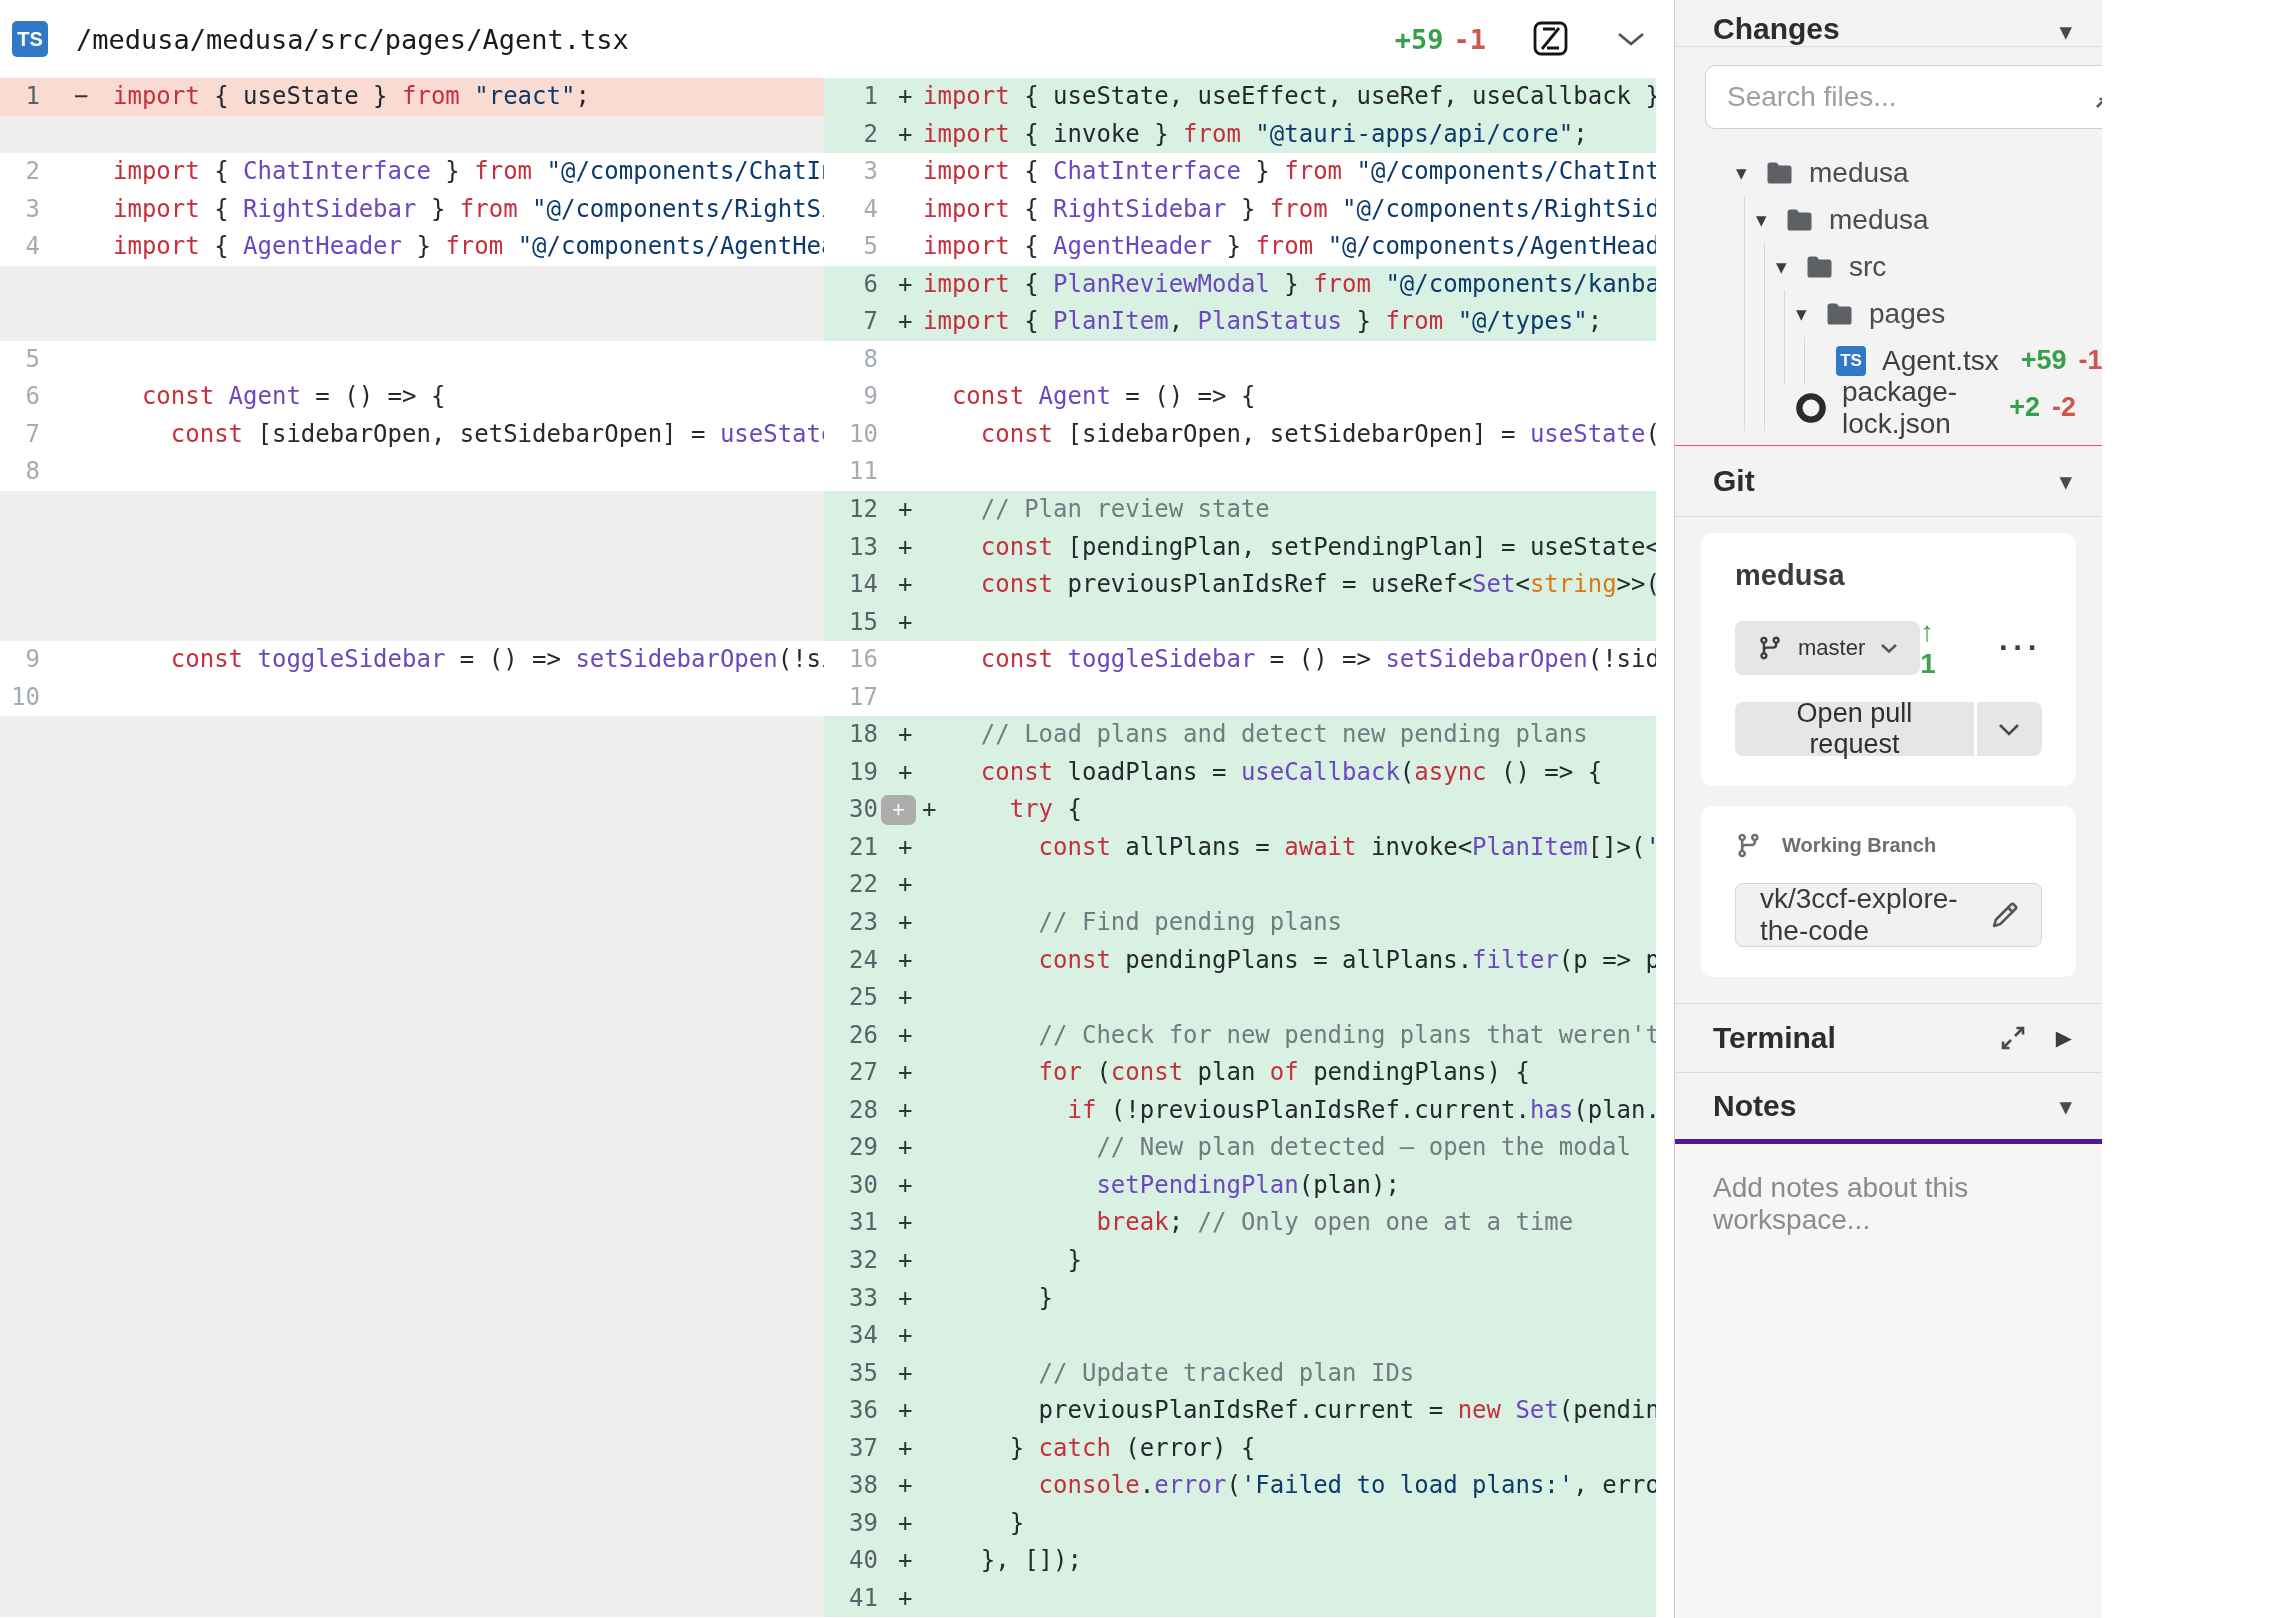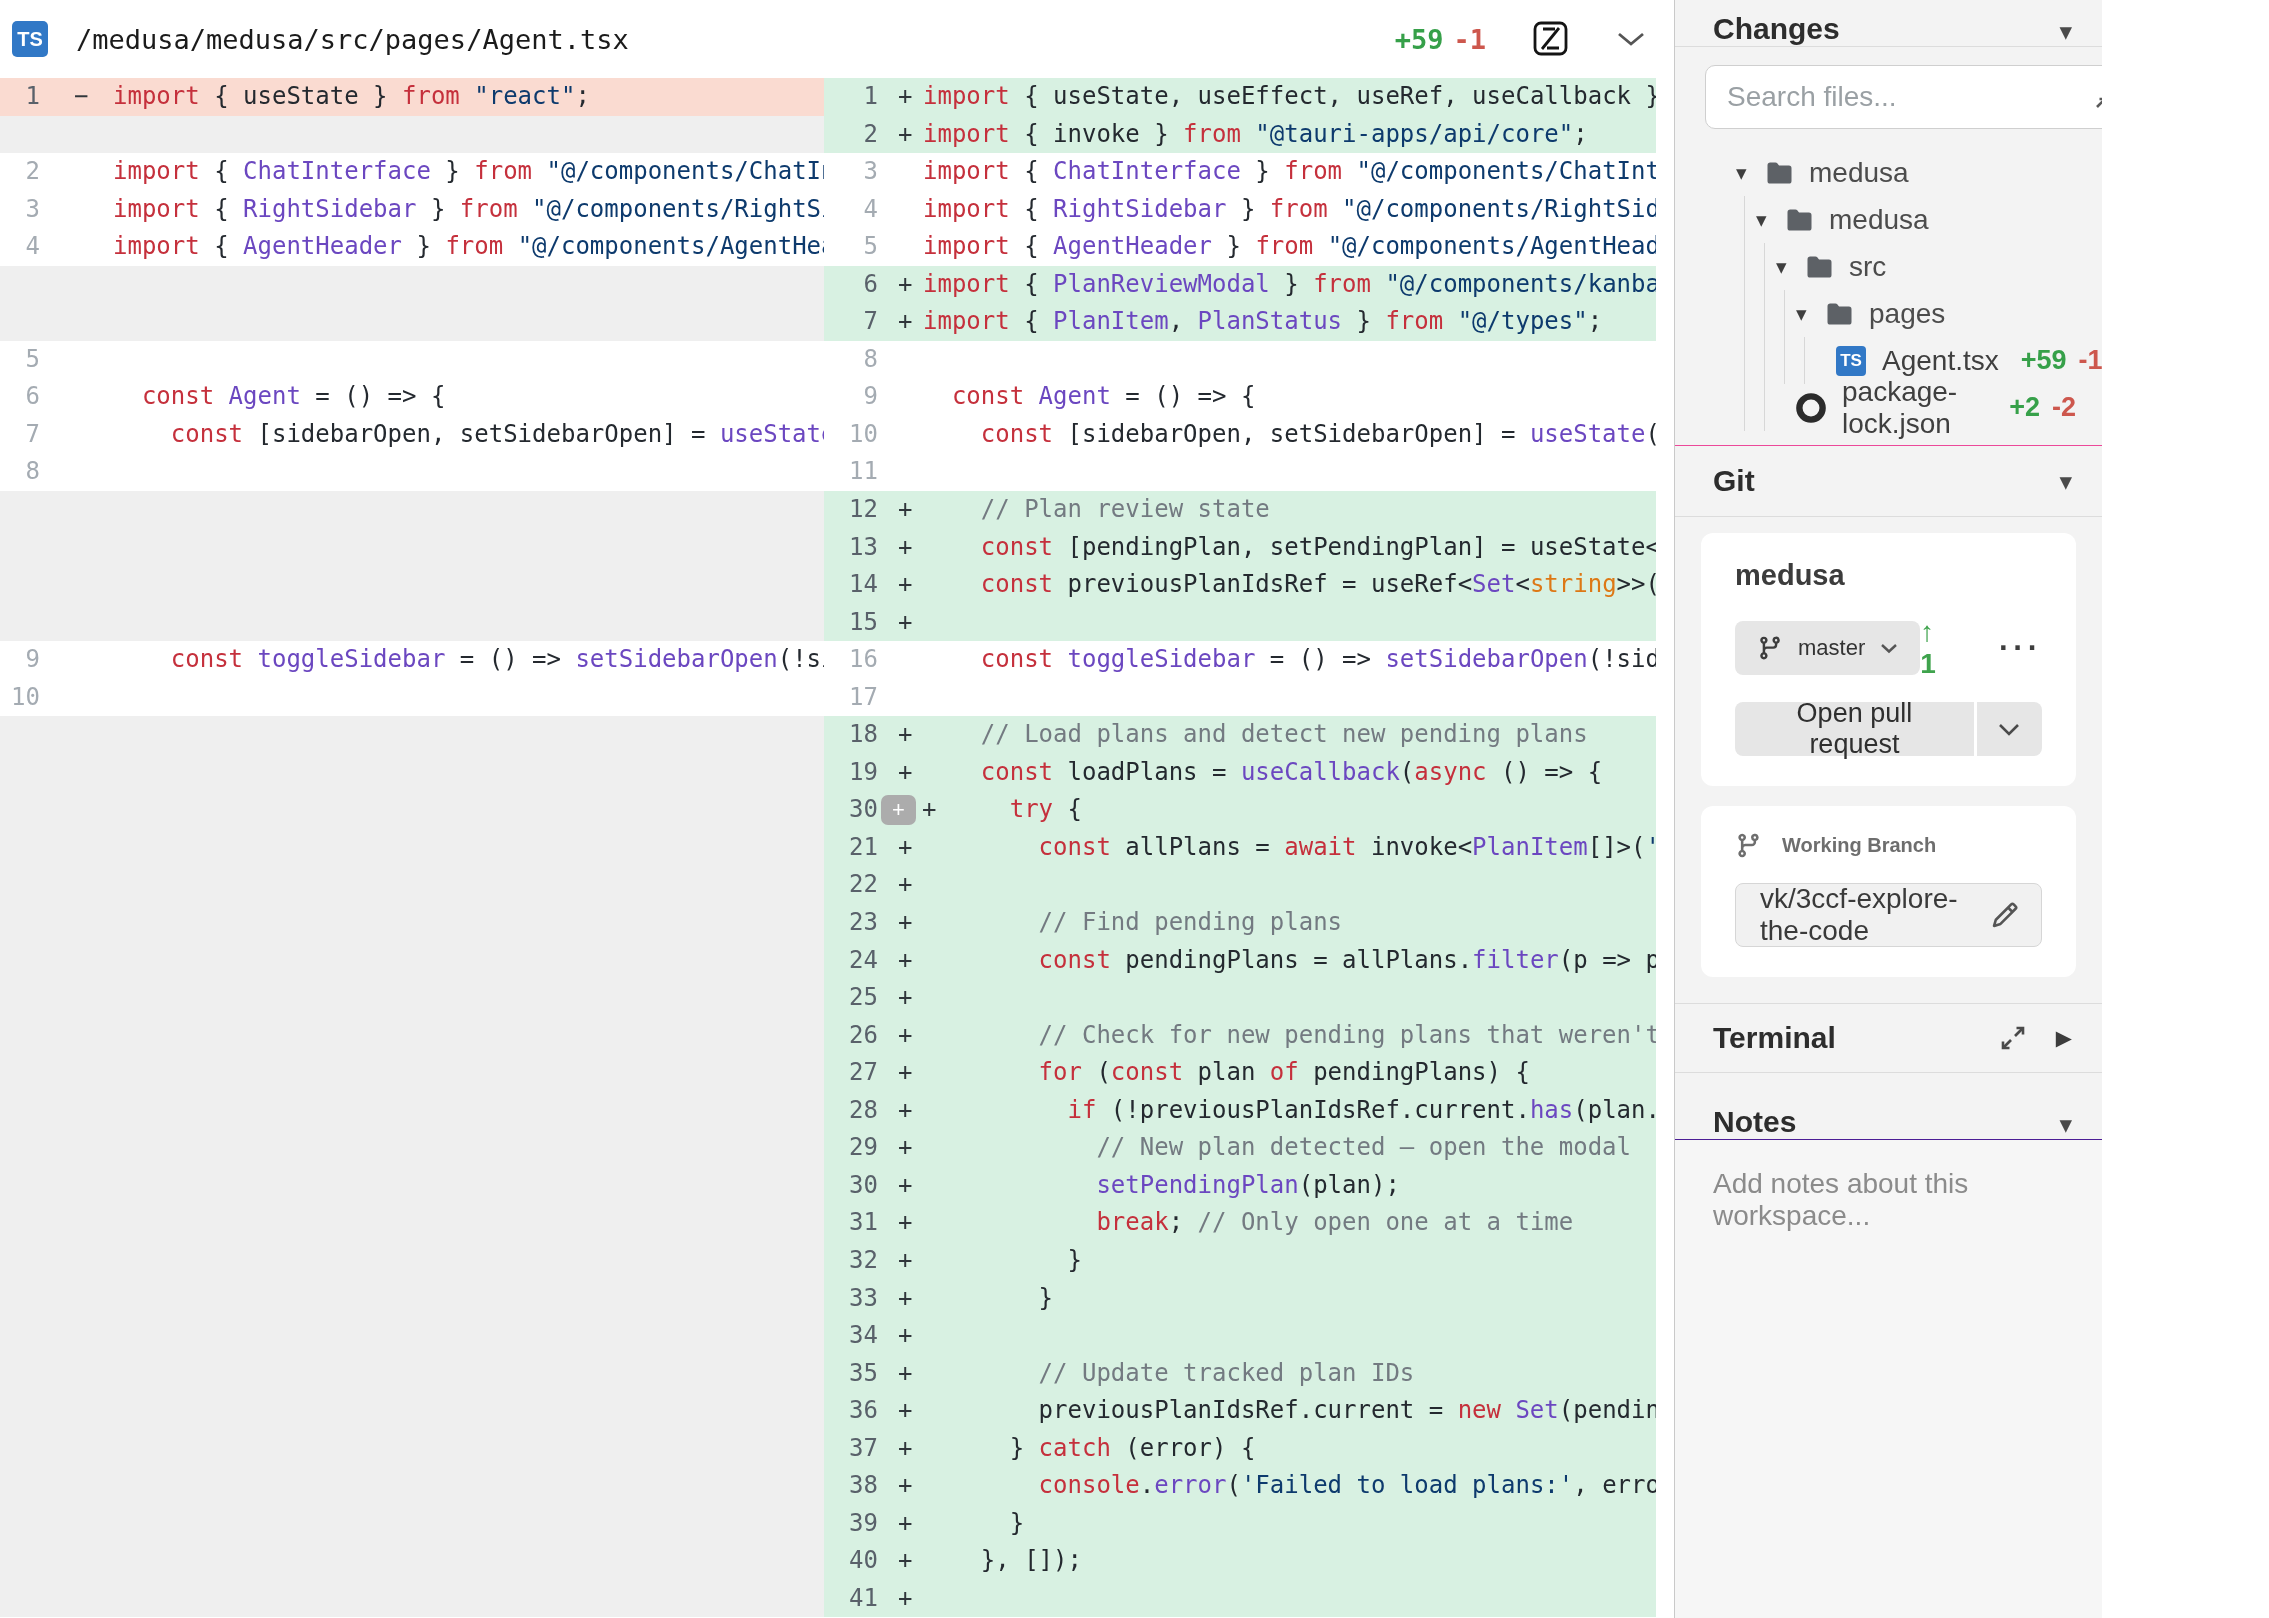--- a/index.html
+++ b/index.html
@@ -37,21 +37,21 @@
   .plus-badge{position:absolute;left:57px;top:4px;width:35px;height:30px;background:#acacac;border-radius:7px;color:#fff;font:22px/29px "Liberation Sans",sans-serif;text-align:center;}
   
   .sidebar{flex:1;background:#f3f3f3;border-left:1px solid #c9c9c9;display:flex;flex-direction:column;overflow:hidden;}
   .sec-head{display:flex;align-items:center;padding:0 30px 0 38px;font-size:30px;font-weight:bold;color:#2d2d2d;flex:none;}
   .sec-head .grow{flex:1;}
   .tri{color:#4a4a4a;font-size:25px;font-weight:normal;}
   .tri-r{color:#3c3c3c;font-size:21px;font-weight:normal;margin-left:26px;}
   #head-changes{height:46px;border-bottom:1px solid #dcdcdc;align-items:flex-end;}
   #head-git{height:70px;border-top:1px solid #ec4899;border-bottom:1px solid #dcdcdc;}
   #head-terminal{height:68px;border-top:1px solid #dcdcdc;border-bottom:1px solid #dcdcdc;}
-  #head-notes{height:66px;border-bottom:1px solid #4c1d95;align-items:flex-end;}
+  #head-notes{height:66px;border-bottom:5px solid #4c1d95;}
   .changes-body{padding:18px 26px 14px 30px;flex:none;}
   .search-row{display:flex;align-items:center;gap:20px;}
   .search-box{flex:1;height:62px;background:#fff;border:1px solid #cfcfcf;border-radius:10px;display:flex;align-items:center;padding:0 18px 0 19px;}
   .search-box input{border:none;outline:none;flex:1;font-size:28px;color:#333;background:transparent;font-family:"Liberation Sans",sans-serif;}
   .search-box input::placeholder{color:#9aa0a4;}
   .tree{margin-top:20px;position:relative;}
   .tree-row{height:47px;display:flex;align-items:center;position:relative;font-size:28px;color:#4c4c4c;}
   .guide{position:absolute;top:0;bottom:0;width:1px;background:#d7d7d7;}
   .caret{width:30px;font-size:21px;color:#3e3e3e;flex:none;}
   .folder-ic{margin-right:16px;display:flex;flex:none;}

